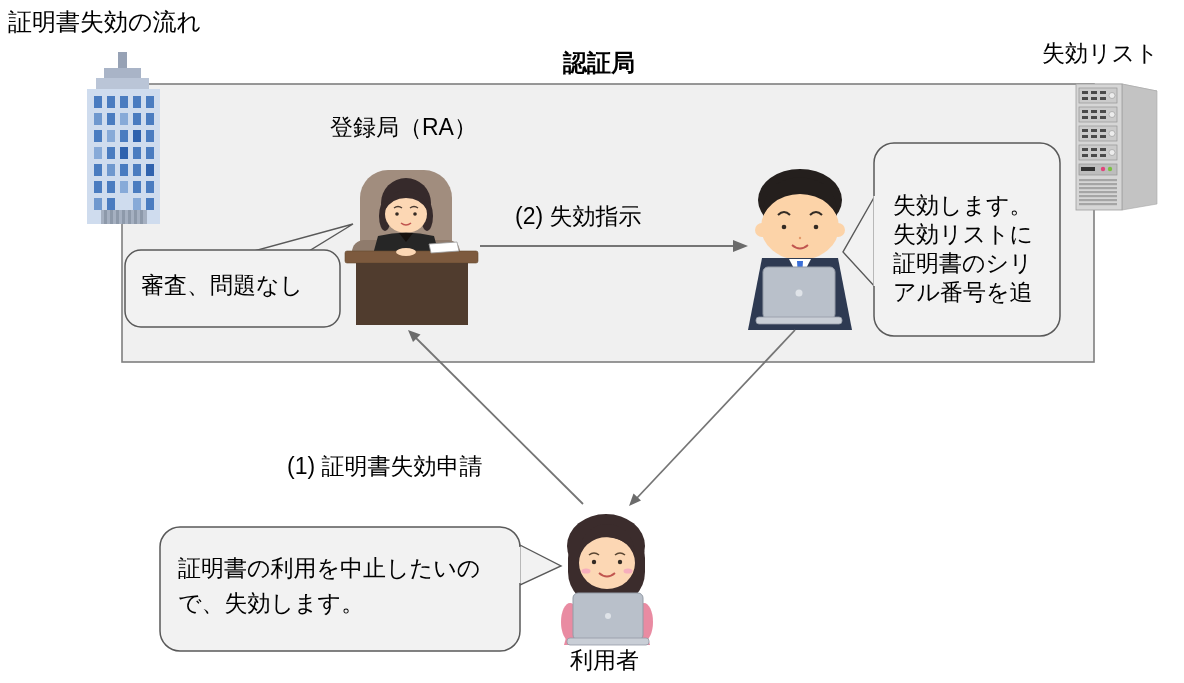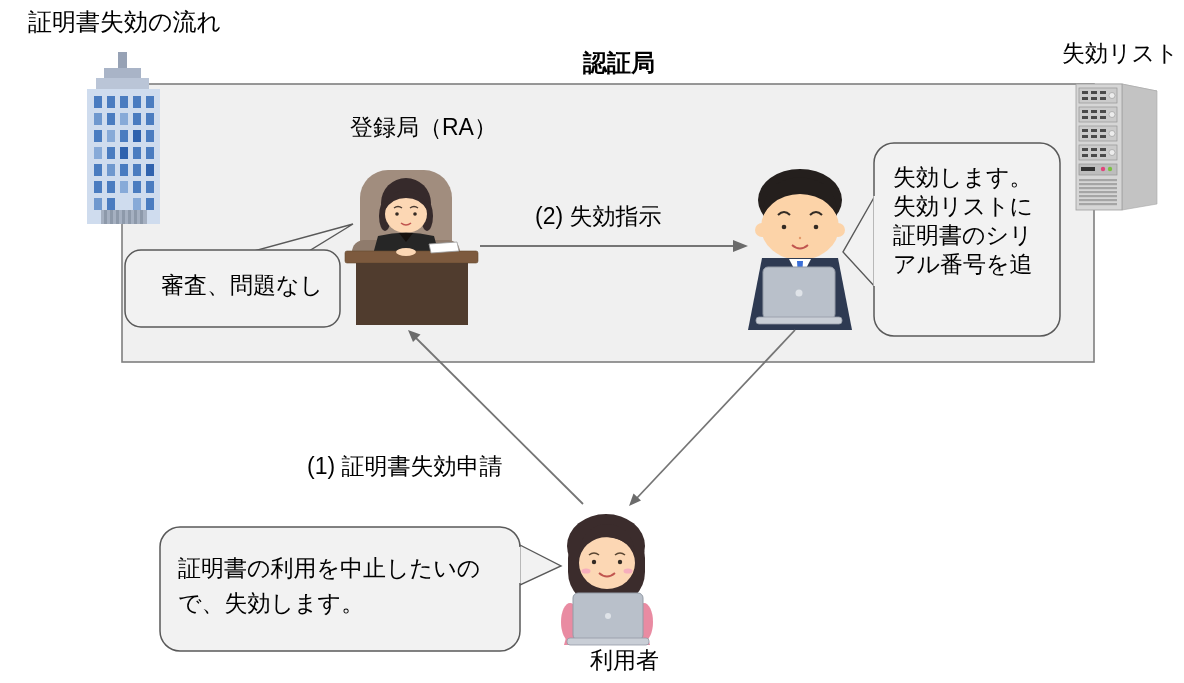--- a/index.html
+++ b/index.html
@@ -1,25 +1,25 @@
 <!DOCTYPE html>
 <html><head>
 <meta charset="utf-8">
 <style>
   html,body{margin:0;padding:0;background:#fff;}
   .canvas{
     position:relative;width:1184px;height:683px;background:#ffffff;
     font-family:"Liberation Sans","DejaVu Sans",sans-serif;color:#000;overflow:hidden;
   }
   .layer{position:absolute;left:0;top:0;width:1184px;height:683px;}
-  .lbl{position:absolute;white-space:nowrap;line-height:1.15;margin-left:20px;}
+  .lbl{position:absolute;white-space:nowrap;line-height:1.15;}
   .t24{font-size:24px;}
   .t23{font-size:23px;}
   .bold{font-weight:bold;}
-  .bubble-text{position:absolute;font-size:23px;line-height:29px;}
+  .bubble-text{position:absolute;font-size:23px;line-height:29px;margin-top:28px;}
   .bubble-text div{white-space:nowrap;}
   .user-bubble-text{position:absolute;font-size:23px;line-height:35px;}
 </style>
 </head>
 <body>
 
 <div class="canvas">
 
   <svg class="layer" viewBox="0 0 1184 683">
 

